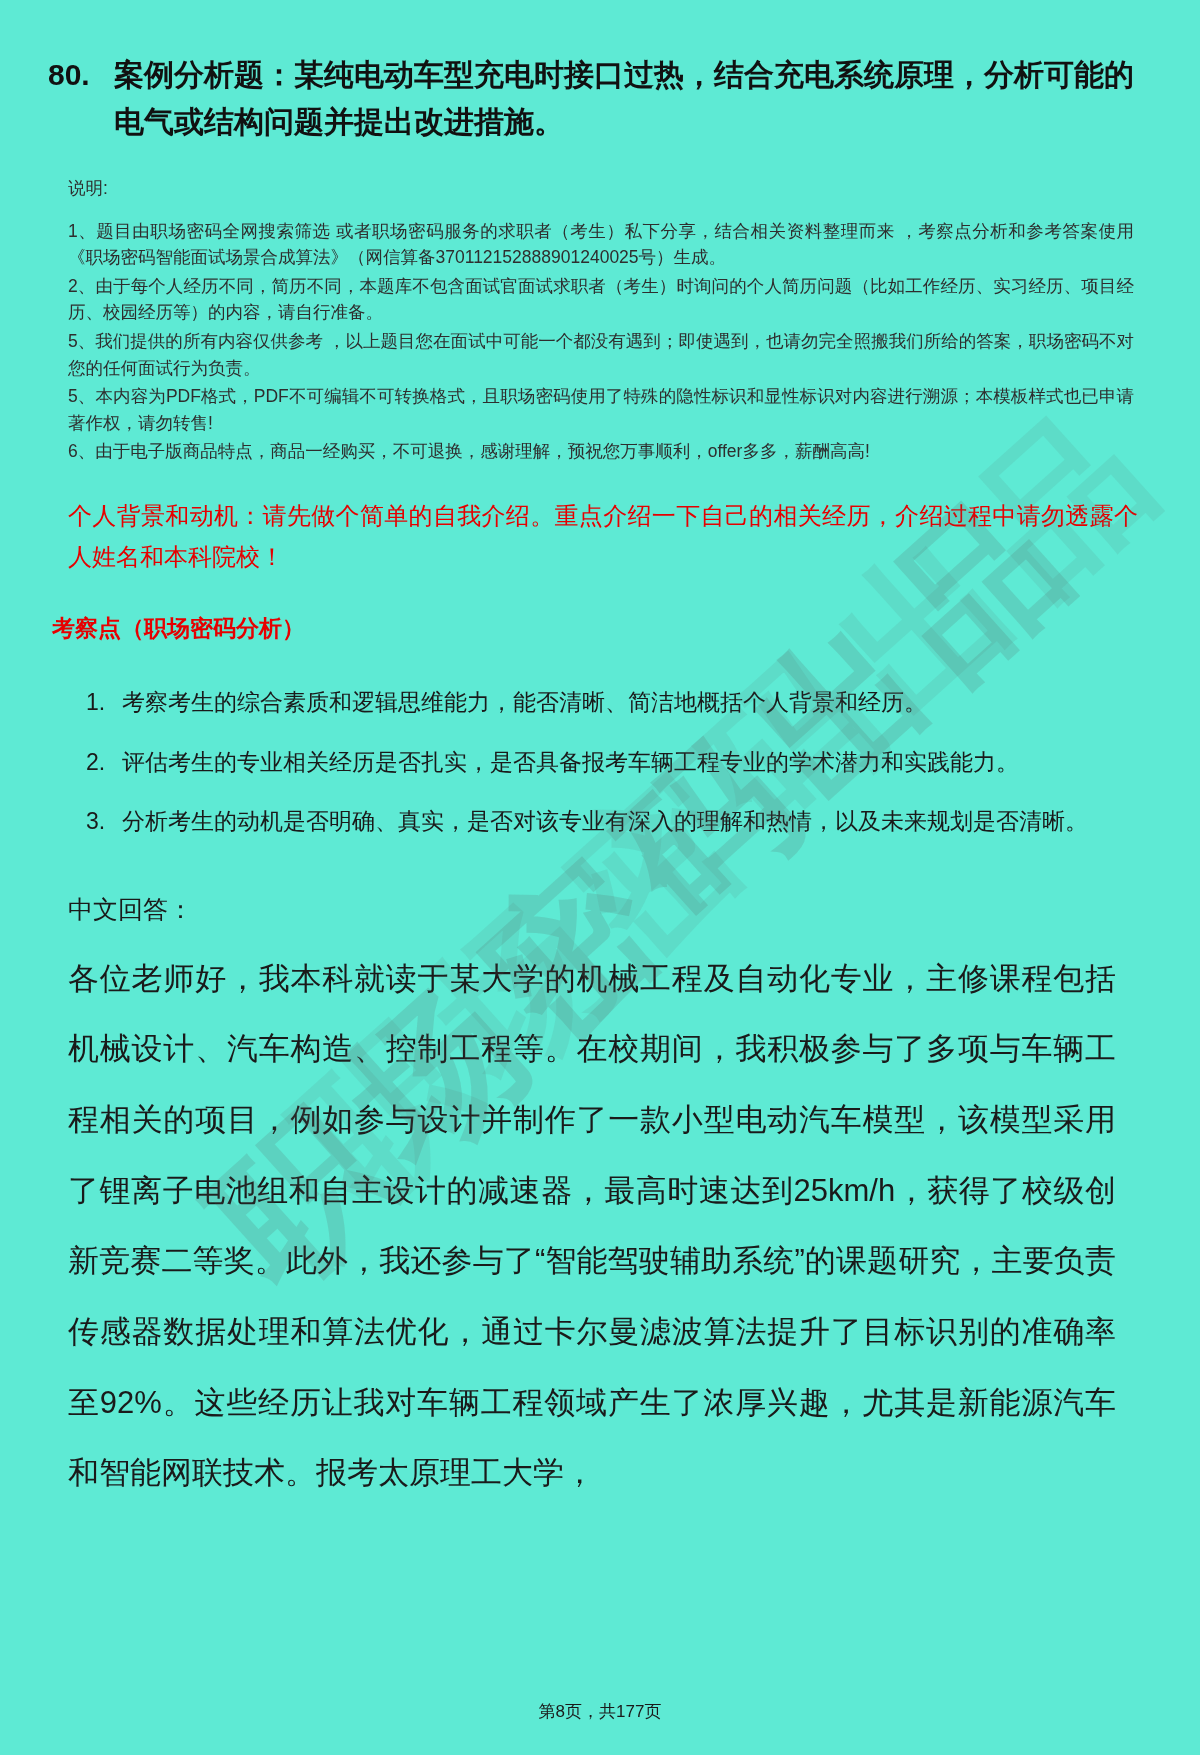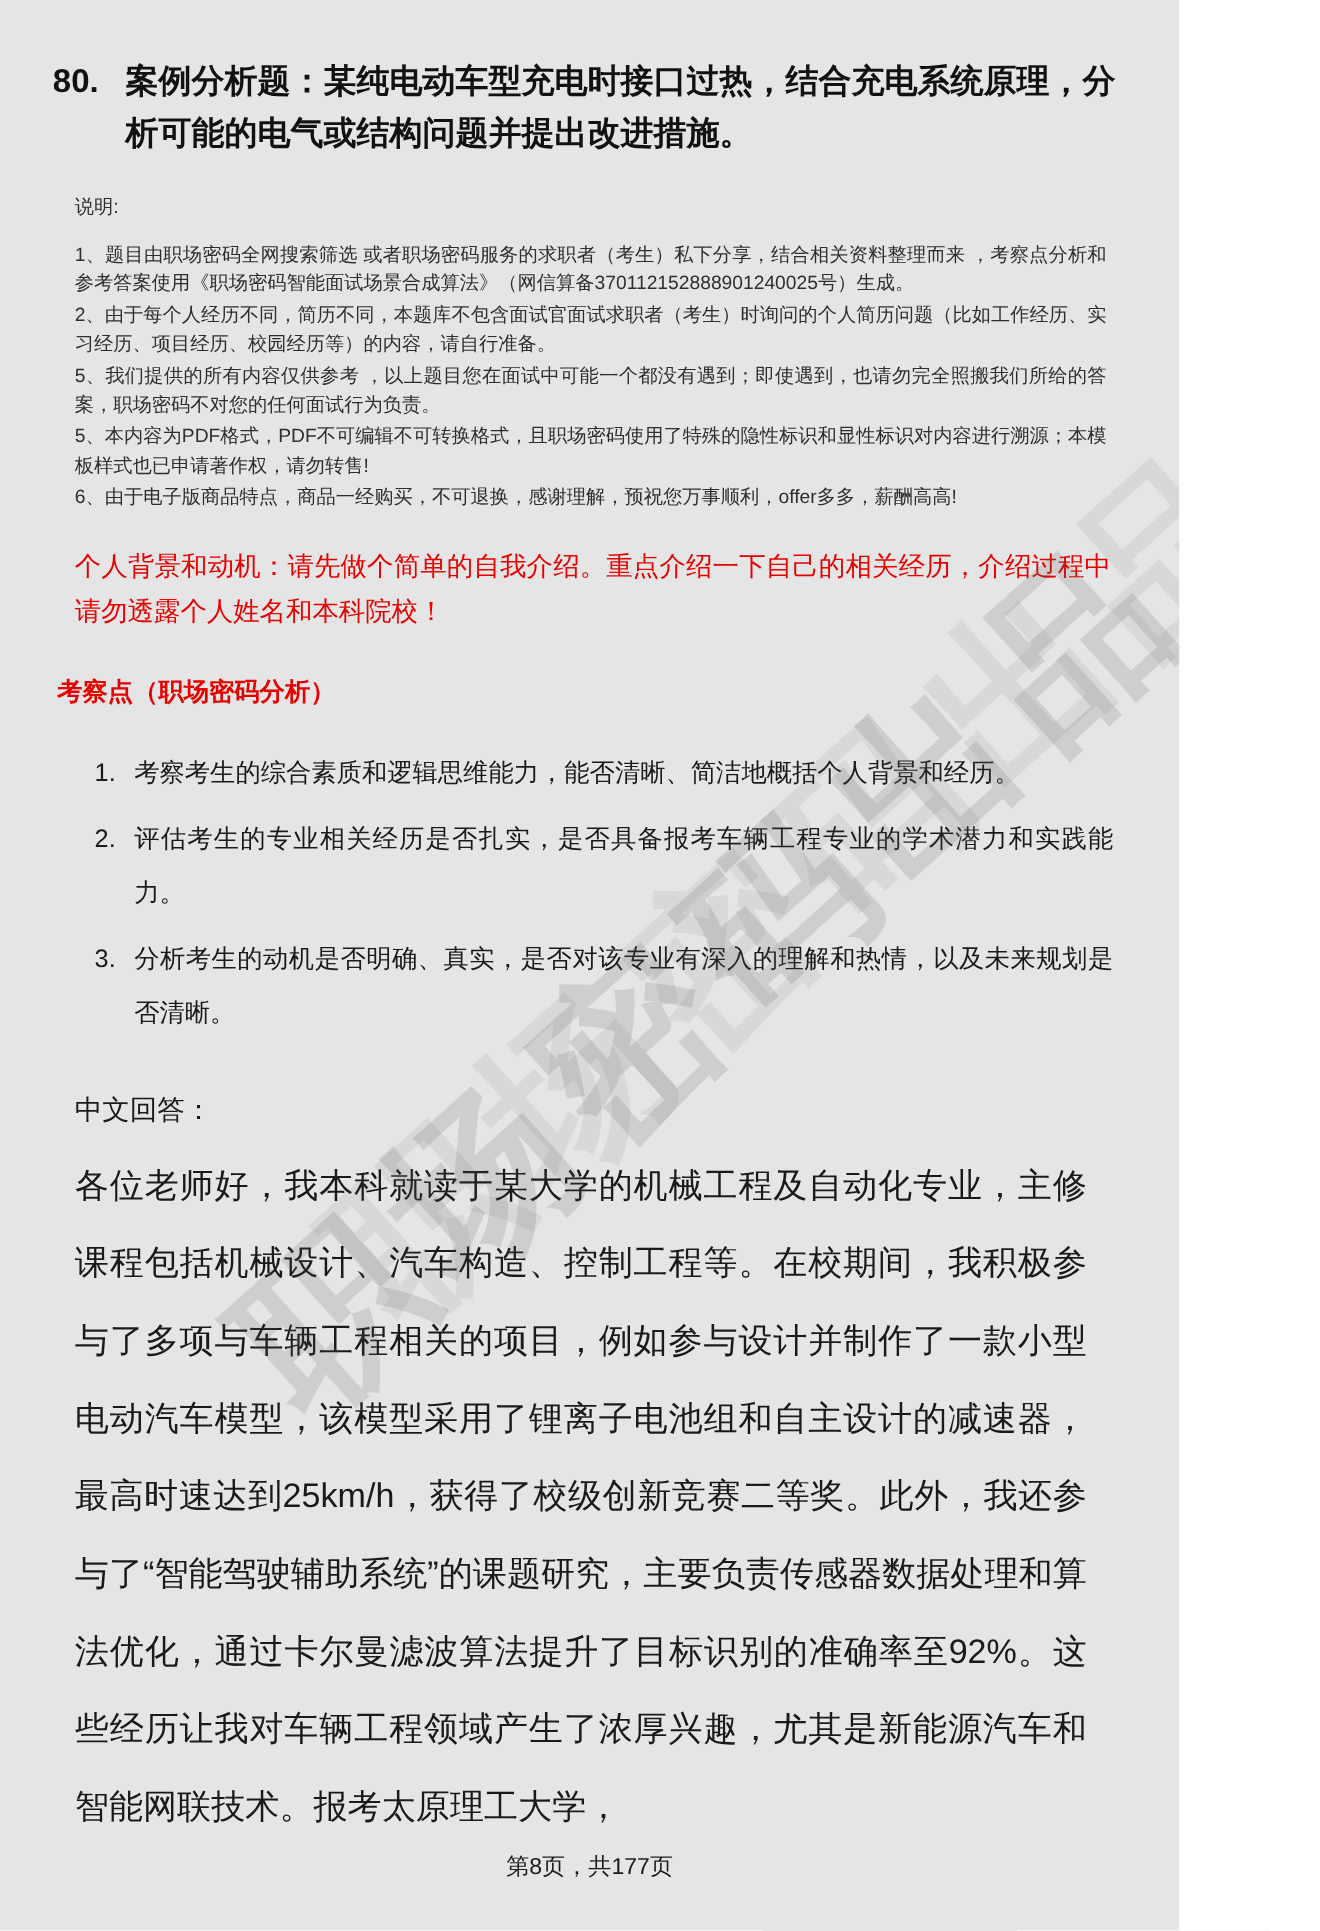--- a/index.html
+++ b/index.html
@@ -5,22 +5,22 @@
   * { margin:0; padding:0; box-sizing:border-box; }
   html,body { background:#ffffff; }
   body {
     width:1200px; height:1755px;
     font-family:"Liberation Sans","DejaVu Sans",sans-serif;
     color:#1a1a1a;
     position:relative;
   }
   .page {
     position:relative;
-    width:1072px; height:1755px;
-    background:#e5e5e5;
+    width:1200px; height:1755px;
+    background:#5eead4;
     overflow:hidden;
   }
   .content { position:relative; z-index:1; }
 
   
   .title-row {
     display:flex;
     margin:52px 58px 0 48px;
     font-size:30px;
     font-weight:700;
@@ -80,24 +80,24 @@
     margin:18px 84px 0 68px;
     font-size:31px;
     line-height:2.28;
     color:#1a1a1a;
     text-align:justify;
   }
 
   
   .footer {
     position:absolute;
-    bottom:44px; left:0;
+    bottom:32px; left:0;
     width:100%;
     text-align:center;
-    font-size:21px;
+    font-size:17px;
     color:#1a1a1a;
     z-index:1;
   }
 
   
   .watermark {
     position:absolute;
     z-index:5;
     font-size:160px;
     font-weight:700;

